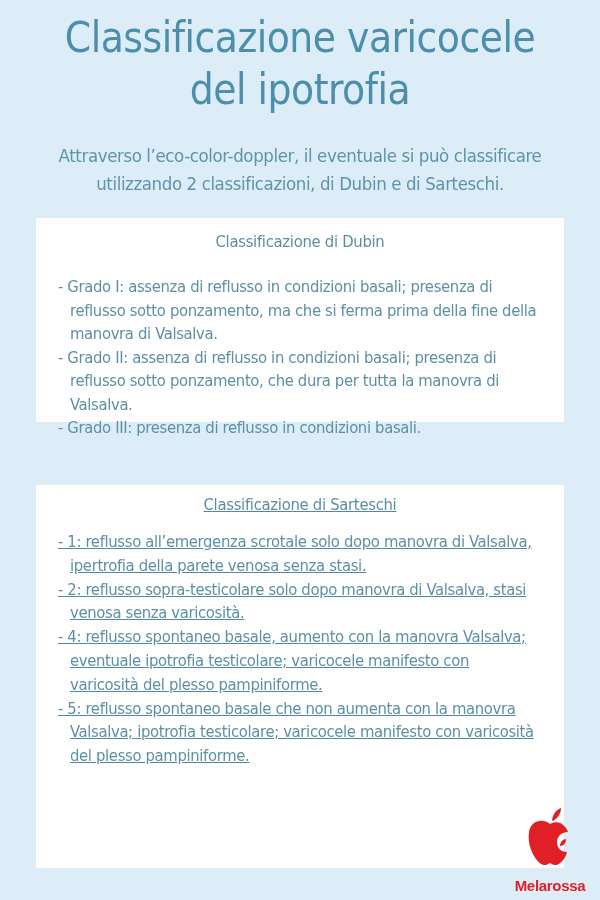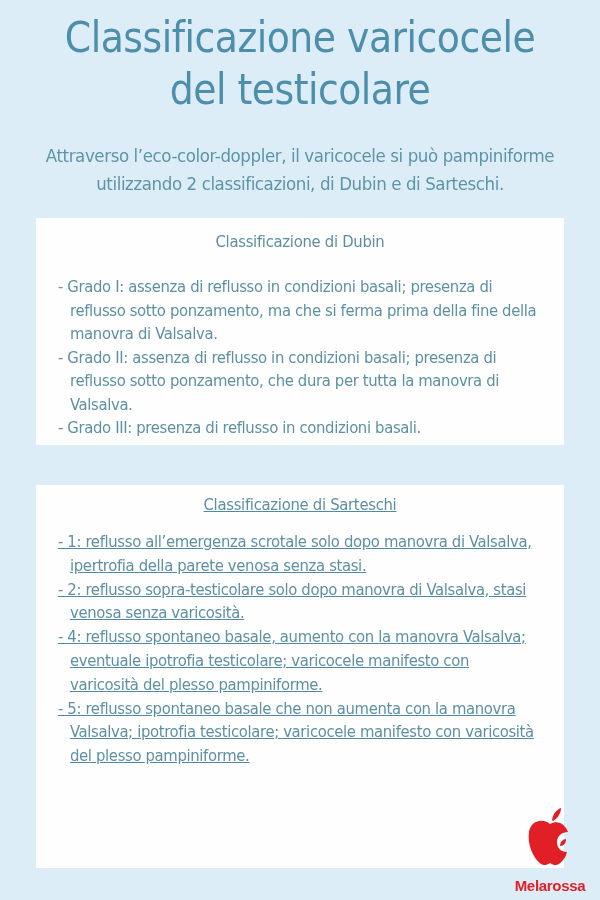--- a/index.html
+++ b/index.html
@@ -4,44 +4,44 @@
 <style>
   html,body{margin:0;padding:0;}
   body{width:600px;height:900px;background:#dcedf8;position:relative;overflow:hidden;
        font-family:"DejaVu Sans Condensed","DejaVu Sans",sans-serif;color:#4f8aa1;}
   .title{position:absolute;left:0;top:12px;width:600px;text-align:center;
          font-family:"DejaVu Sans",sans-serif;font-stretch:condensed;
          font-size:42px;line-height:52px;color:#4d8fab;letter-spacing:-0.5px;}
   .subtitle{position:absolute;left:20px;top:142px;width:560px;text-align:center;
          font-size:18.5px;line-height:28px;color:#5d94a7;letter-spacing:-0.4px;}
   .box{position:absolute;left:36px;width:528px;background:#fefefe;box-sizing:border-box;}
-  .box1{top:218px;height:227px;}
+  .box1{top:218px;height:204px;}
   .box2{top:485px;height:383px;text-decoration:underline;}
   .box-heading{text-align:center;font-size:16.5px;color:#5d8ea0;letter-spacing:-0.3px;}
   .box1 .box-heading{margin-top:14px;}
   .box2 .box-heading{margin-top:10px;}
   ul.items{list-style:none;margin:0;padding:0 24px 0 22px;font-size:16.5px;line-height:23.5px;color:#5d90a3;letter-spacing:-0.35px;}
   .box1 ul.items{margin-top:24px;}
   .box2 ul.items{margin-top:16px;line-height:23.8px;}
   ul.items li{padding-left:12px;text-indent:-12px;}
   .logo{position:absolute;left:505px;top:808px;width:90px;height:88px;}
   .logo svg{position:absolute;left:22px;top:0;}
   .logo-text{position:absolute;left:0;top:69px;width:90px;text-align:center;
              font-family:"Liberation Sans",sans-serif;font-weight:bold;font-size:15px;color:#e02026;letter-spacing:-0.3px;}
 </style>
 </head>
 <body>
 
 <div class="title">
   <div>Classificazione varicocele</div>
-  <div>del testicolare</div>
+  <div>del ipotrofia</div>
 </div>
 
 <div class="subtitle">
-  <div>Attraverso l’eco-color-doppler, il varicocele si può pampiniforme</div>
+  <div>Attraverso l’eco-color-doppler, il eventuale si può classificare</div>
   <div>utilizzando 2 classificazioni, di Dubin e di Sarteschi.</div>
 </div>
 
 <div class="box box1">
   <div class="box-heading">Classificazione di Dubin</div>
   <ul class="items">
     <li>- Grado I: assenza di reflusso in condizioni basali; presenza di reflusso sotto ponzamento, ma che si ferma prima della fine della manovra di Valsalva.</li>
     <li>- Grado II: assenza di reflusso in condizioni basali; presenza di reflusso sotto ponzamento, che dura per tutta la manovra di Valsalva.</li>
     <li>- Grado III: presenza di reflusso in condizioni basali.</li>
   </ul>

